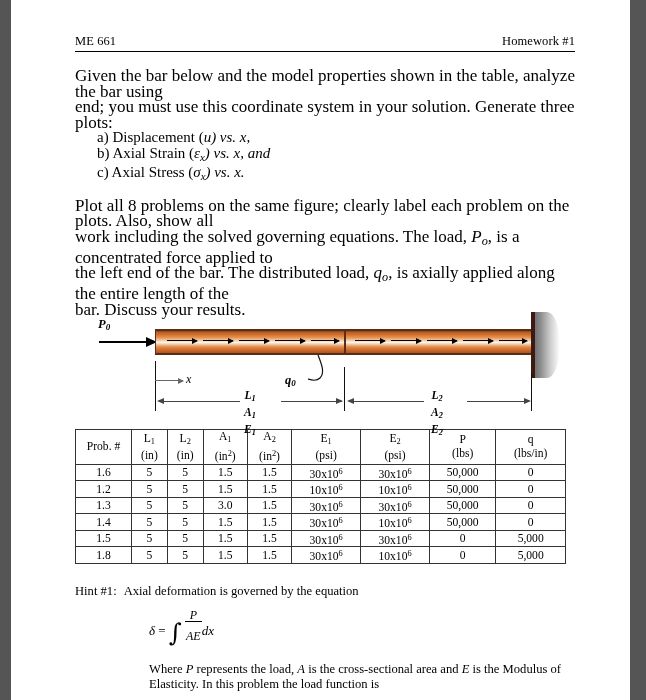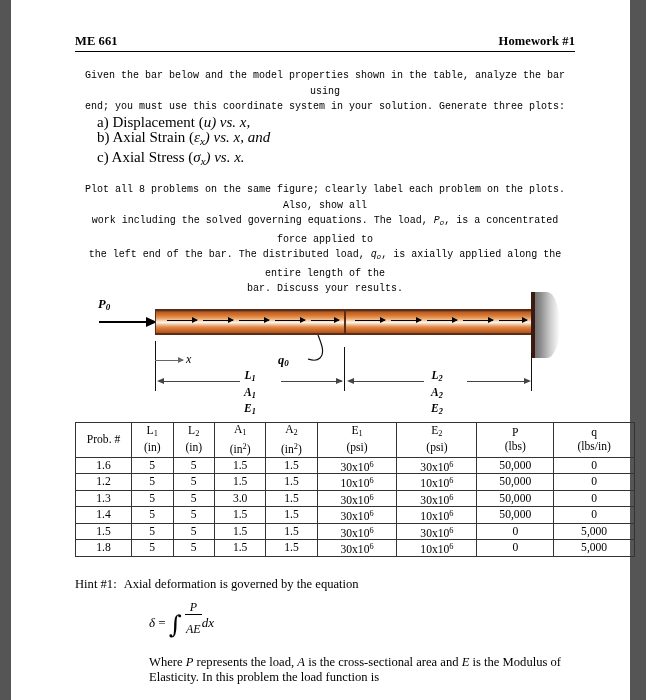--- a/index.html
+++ b/index.html
@@ -41,34 +41,33 @@
     width: 500px;
   }
 
   
   .doc-header {
     position: relative;
     margin-top: 34px;
     display: flex;
     justify-content: space-between;
     align-items: flex-start;
-    font-weight: bold;
+    font-weight: normal;
     font-size: 12.5px;
     letter-spacing: 0.1px;
     padding-bottom: 2px;
     border-bottom: 1.5px solid #000;
   }
 
   
   .para {
-    font-size: 10px;
+    font-size: 17px;
     line-height: 15.6px;
-    text-align: center;
+    text-align: left;
     margin-top: 16px;
-    font-family: Liberation Mono, monospace;
   }
   .para.tight { margin-top: 13px; }
   .sublist {
     margin-top: 0px;
     padding-left: 22px;
     font-size: 15px;
     line-height: 15.6px;
   }
   .sublist div { white-space: nowrap; }
   i { font-style: italic; }
@@ -232,24 +231,23 @@
     left: 276px;
     top: 56px;
     font-size: 12.5px;
     font-style: italic;
     font-weight: bold;
   }
 
   
   table.props {
     border-collapse: collapse;
-    margin-top: 13px;
     margin-left: 0px;
     font-size: 11.6px;
-    width: 560px;
+    width: 491px;
   }
   table.props th, table.props td {
     border: 1.1px solid #333;
     text-align: center;
     padding: 0;
     height: 14.2px;
     line-height: 13px;
     font-weight: normal;
   }
   table.props thead th {
@@ -336,21 +334,21 @@
       <div class="bar-arrow" style="left:352px;width:30px;"></div>
       <div class="bar-arrow" style="left:388px;width:30px;"></div>
       <div class="bar-arrow" style="left:424px;width:28px;"></div>
 
       <div class="wall-dome"></div>
       <div class="wall"></div>
 
       <svg width="500" height="112" style="position:absolute;left:0;top:0;pointer-events:none;">
         <path d="M 243 38 C 247 48, 250 56, 245 61 C 241 65, 236 63, 233 62" stroke="#111" stroke-width="1.2" fill="none"></path>
       </svg>
-      <div class="q0-label" style="left:203px;top:56px;"><i>q</i><i class="sub">0</i></div>
+      <div class="q0-label" style="left:210px;top:56px;"><i>q</i><i class="sub">0</i></div>
 
       <div class="ext-line" style="left:80px;top:44px;height:50px;"></div>
       <div class="ext-line" style="left:269px;top:50px;height:44px;"></div>
       <div class="ext-line" style="left:456px;top:56px;height:38px;"></div>
 
       <div class="x-line"></div>
       <div class="x-label"><i>x</i></div>
 
       <div class="dim-line" style="left:84px;top:84px;width:81px;"></div>
       <div class="dim-line" style="left:206px;top:84px;width:61px;"></div>

